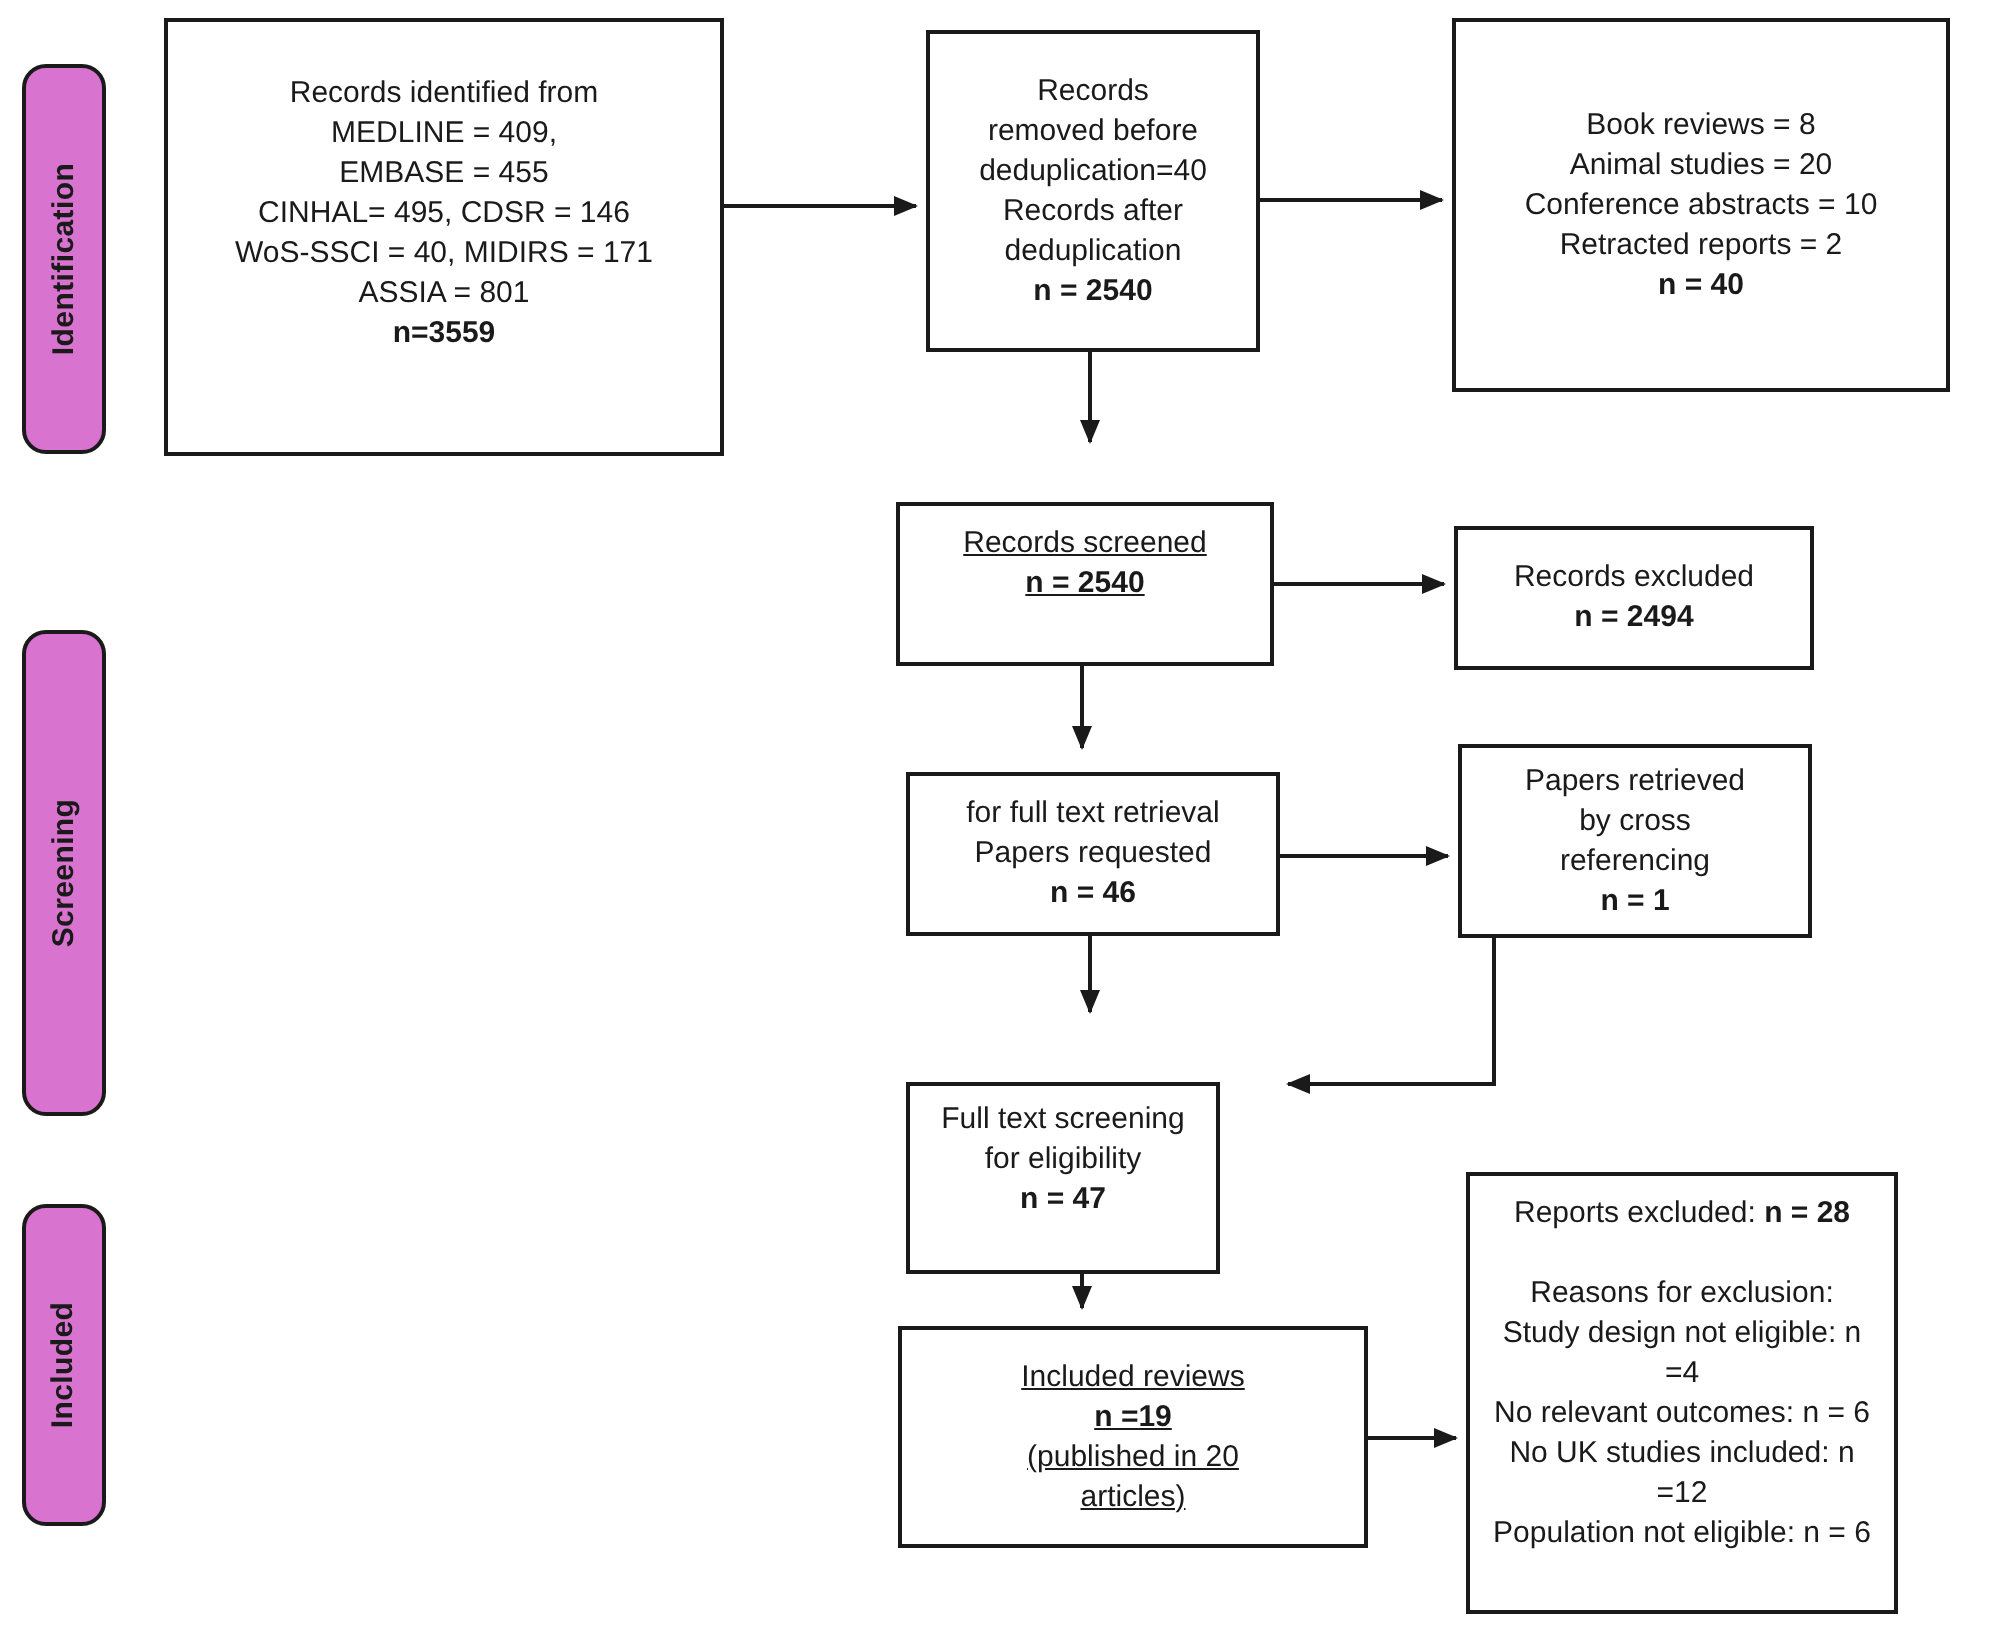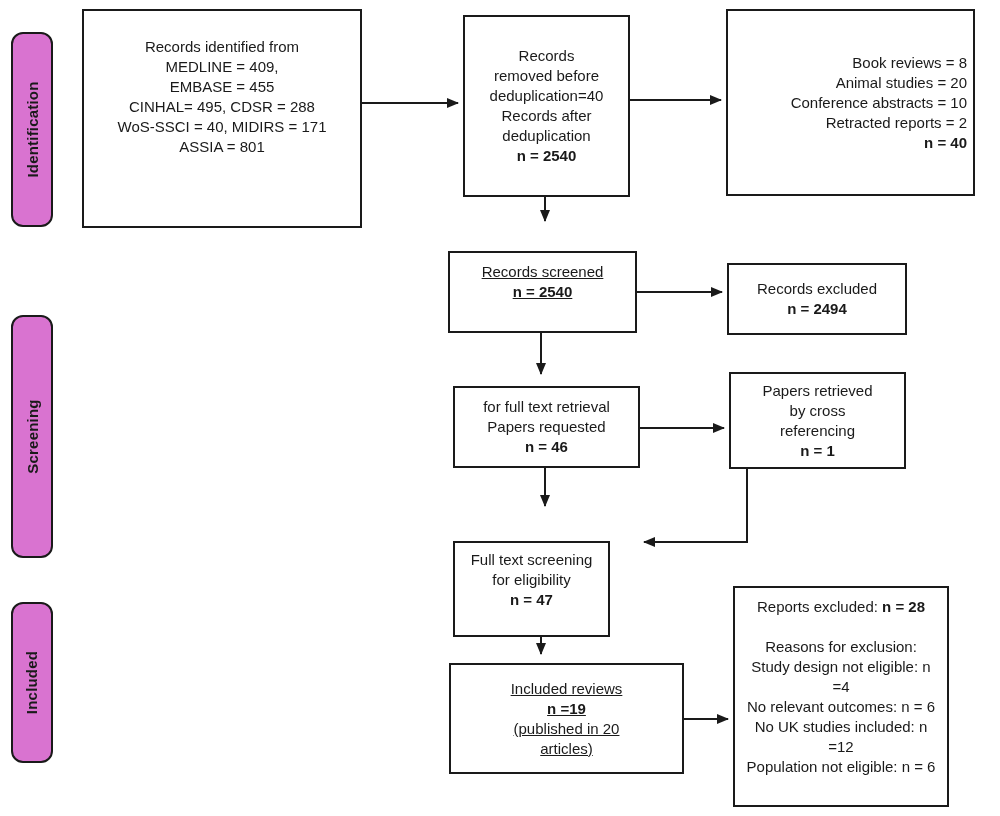--- a/index.html
+++ b/index.html
@@ -82,35 +82,36 @@
     <span>Screening</span>
   </div>
   <div class="stage-label" style="left: 11px; top: 602px; width: 42px; height: 161px; background-color: rgb(217, 115, 208);">
     <span>Included</span>
   </div>
 
   <div class="box top-align" style="left:82px;top:9px;width:280px;height:219px;padding-top:26px;">
     <div class="line">Records identified from</div>
     <div class="line">MEDLINE = 409,</div>
     <div class="line">EMBASE = 455</div>
-    <div class="line">CINHAL= 495, CDSR = 288</div>
+    <div class="line">CINHAL= 495, CDSR = 146</div>
     <div class="line">WoS-SSCI = 40, MIDIRS = 171</div>
     <div class="line">ASSIA = 801</div>
+    <div class="line bold">n=3559</div>
   </div>
 
-  <div class="box" style="left:463px;top:15px;width:167px;height:182px;">
+  <div class="box" style="left:463px;top:15px;width:167px;height:161px;">
     <div class="line">Records</div>
     <div class="line">removed before</div>
     <div class="line">deduplication=40</div>
     <div class="line">Records after</div>
     <div class="line">deduplication</div>
     <div class="line bold">n = 2540</div>
   </div>
 
-  <div class="box" style="left:726px;top:9px;width:249px;height:187px;text-align:right;">
+  <div class="box" style="left:726px;top:9px;width:249px;height:187px;">
     <div class="line">Book reviews = 8</div>
     <div class="line">Animal studies = 20</div>
     <div class="line">Conference abstracts = 10</div>
     <div class="line">Retracted reports = 2</div>
     <div class="line bold">n = 40</div>
   </div>
 
   <div class="box top-align" style="left:448px;top:251px;width:189px;height:82px;padding-top:9px;text-decoration:underline;">
     <div class="line">Records screened</div>
     <div class="line bold">n = 2540</div>

